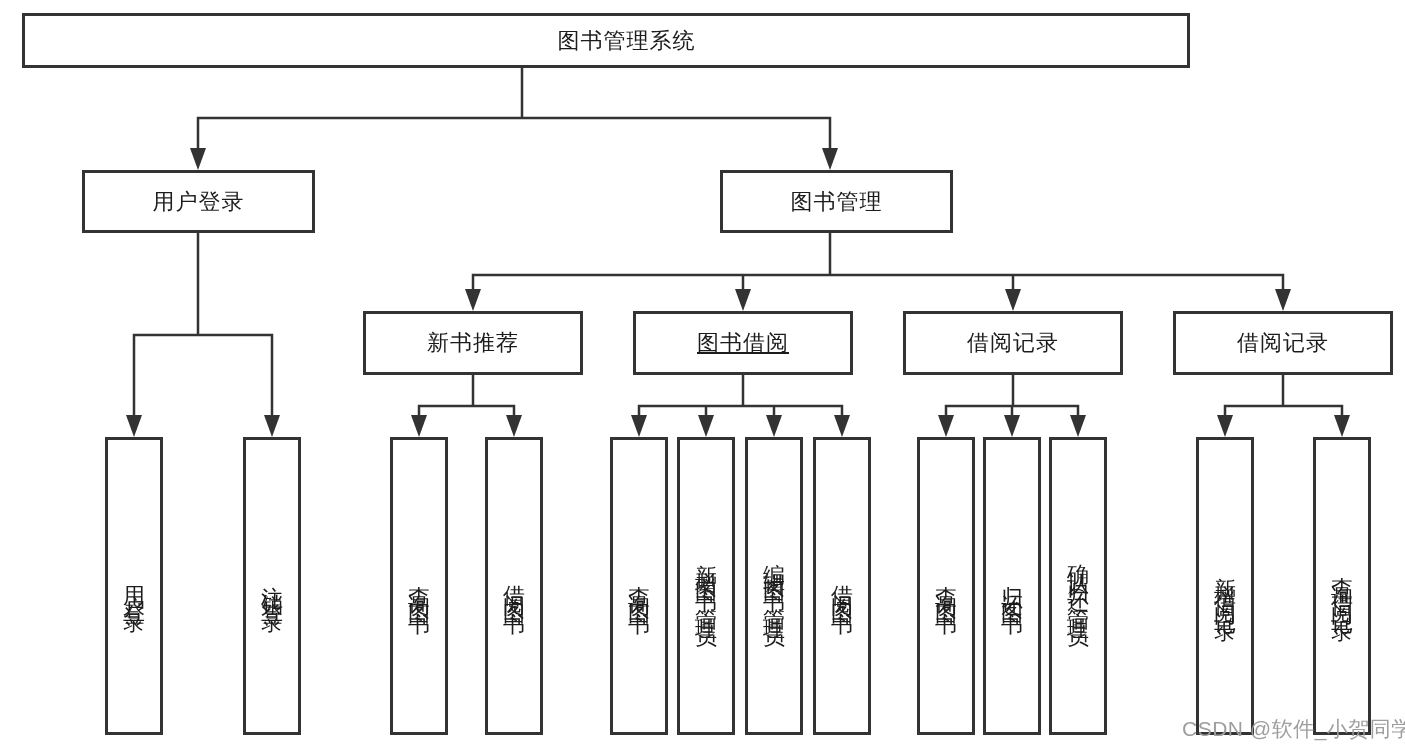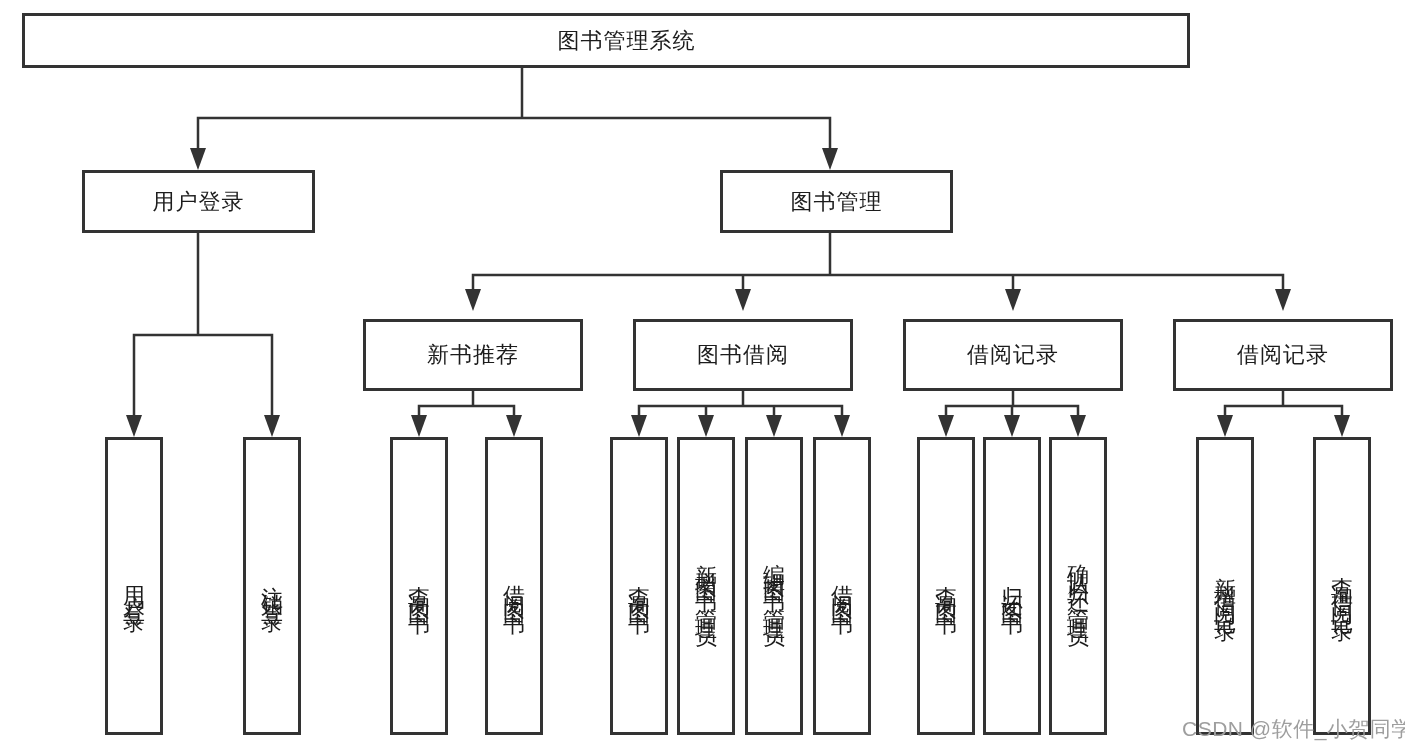--- a/index.html
+++ b/index.html
@@ -17,21 +17,21 @@
     border:3px solid #333333;
     background:#ffffff;
     display:flex;align-items:center;justify-content:center;
     color:#1c1c1c;
     font-size:22px;
     letter-spacing:1px;
     text-align:center;
   }
   .node.root{left:22px;top:13px;width:1168px;height:55px;padding-left:41px;}
   .node.lvl2{top:170px;width:233px;height:63px;}
-  .node.lvl3{top:319px;width:220px;height:72px;}
+  .node.lvl3{top:311px;width:220px;height:64px;}
   .node.leaf{top:437px;width:58px;height:298px;}
   .leaf .vtext{
     writing-mode:vertical-rl;
     text-orientation:mixed;
     letter-spacing:9px;
     font-size:22px;
     line-height:1;
     color:#1c1c1c;
   }
   .watermark{
@@ -79,21 +79,21 @@
       <polygon points="1334,415 1350,415 1342,437"></polygon>
     </g>
   </svg>
 
   <div class="node root">图书管理系统</div>
 
   <div class="node lvl2" style="left:82px;">用户登录</div>
   <div class="node lvl2" style="left:720px;">图书管理</div>
 
   <div class="node lvl3" style="left:363px;">新书推荐</div>
-  <div class="node lvl3" style="left:633px;">图书借阅</div>
+  <div class="node lvl3" style="left:633px;text-decoration:underline;">图书借阅</div>
   <div class="node lvl3" style="left:903px;">借阅记录</div>
   <div class="node lvl3" style="left:1173px;">借阅记录</div>
 
   <div class="node leaf" style="left:105px;">
     <span class="vtext">用户登录</span>
   </div>
   <div class="node leaf" style="left:243px;">
     <span class="vtext">注销登录</span>
   </div>
   <div class="node leaf" style="left:390px;">

